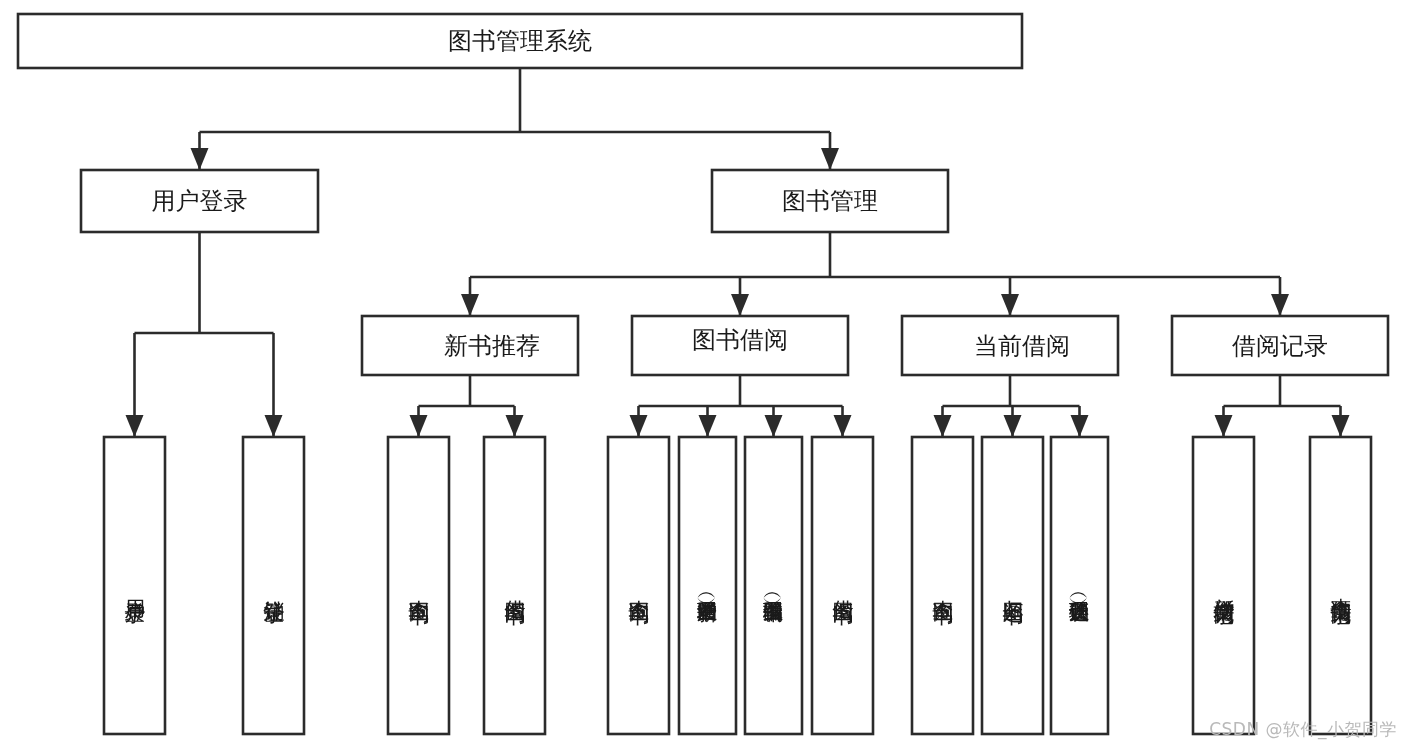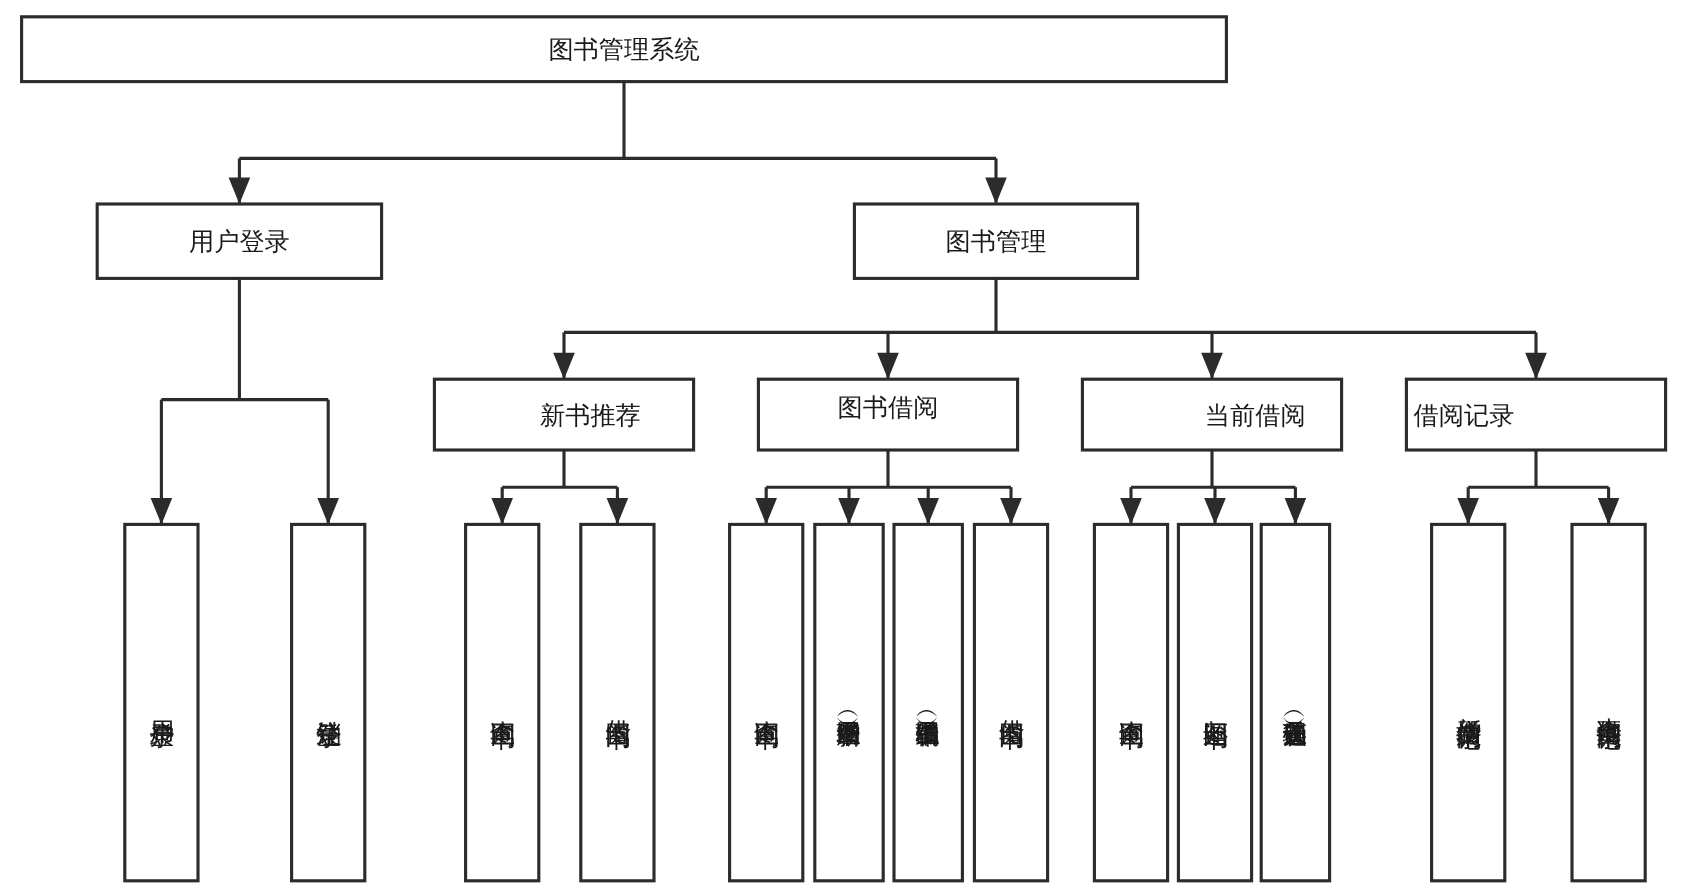--- a/index.html
+++ b/index.html
@@ -55,21 +55,21 @@
     text-orientation: upright;
     font-family: "DejaVu Sans", "Liberation Sans", sans-serif;
     font-size: 21px;
     line-height: 1;
     color: #1a1a1a;
     letter-spacing: 1.5px;
     white-space: nowrap;
   }
   .hlabel-text {
     font-family: Liberation Mono, monospace;
-    font-size: 21px;
+    font-size: 24px;
     color: #1a1a1a;
     white-space: nowrap;
     text-align: right;
   }
   #watermark {
     position: absolute;
     right: 8px;
     bottom: 6px;
     font-family: "DejaVu Sans", "Liberation Sans", sans-serif;
     font-size: 17px;
@@ -174,24 +174,24 @@
       </div>
       <div class="vlabel-wrap" style="left: 712px; top: 170px; width: 236px; height: 62px; border-radius: 24px;">
         <div class="hlabel-text">图书管理</div>
       </div>
       <div class="vlabel-wrap" style="left: 362px; top: 316px; width: 260px; height: 59px;">
         <div class="hlabel-text">新书推荐</div>
       </div>
       <div class="vlabel-wrap" style="left: 632px; top: 316px; width: 216px; height: 47px;">
         <div class="hlabel-text">图书借阅</div>
       </div>
-      <div class="vlabel-wrap" style="left: 938px; top: 316px; width: 216px; height: 59px;">
+      <div class="vlabel-wrap" style="left: 914px; top: 316px; width: 216px; height: 59px;">
         <div class="hlabel-text">当前借阅</div>
       </div>
-      <div class="vlabel-wrap" style="left: 1112px; top: 316px; width: 216px; height: 59px;">
+      <div class="vlabel-wrap" style="left: 1172px; top: 316px; width: 216px; height: 59px;">
         <div class="hlabel-text">借阅记录</div>
       </div>
       <div class="vlabel-wrap" style="left: 104px; top: 437px; width: 61px; height: 297px;">
         <div class="vlabel-text">用户登录</div>
       </div>
       <div class="vlabel-wrap" style="left: 243px; top: 437px; width: 61px; height: 297px;">
         <div class="vlabel-text">注销登录</div>
       </div>
       <div class="vlabel-wrap" style="left: 388px; top: 437px; width: 61px; height: 297px;">
         <div class="vlabel-text">查询图书</div>
@@ -221,14 +221,15 @@
         <div class="vlabel-text" style="font-size: 20px; letter-spacing: 0px;">确认归还（管理员）</div>
       </div>
       <div class="vlabel-wrap" style="left: 1193px; top: 437px; width: 61px; height: 297px;">
         <div class="vlabel-text">新增借阅记录</div>
       </div>
       <div class="vlabel-wrap" style="left: 1310px; top: 437px; width: 61px; height: 297px;">
         <div class="vlabel-text">查询借阅记录</div>
       </div>
     </div>
 
+  <div id="watermark">CSDN @软件_小贺同学</div>
 
 </div>
 
 </body></html>

